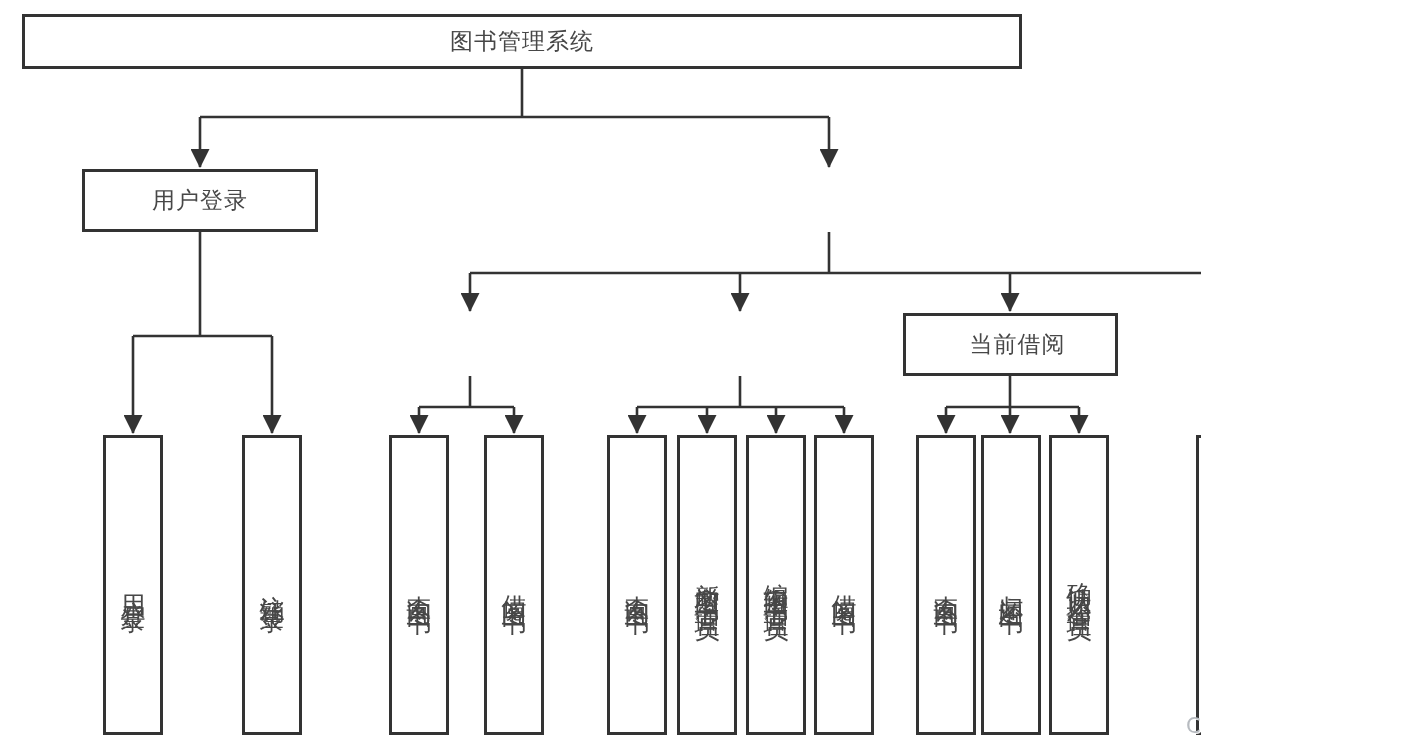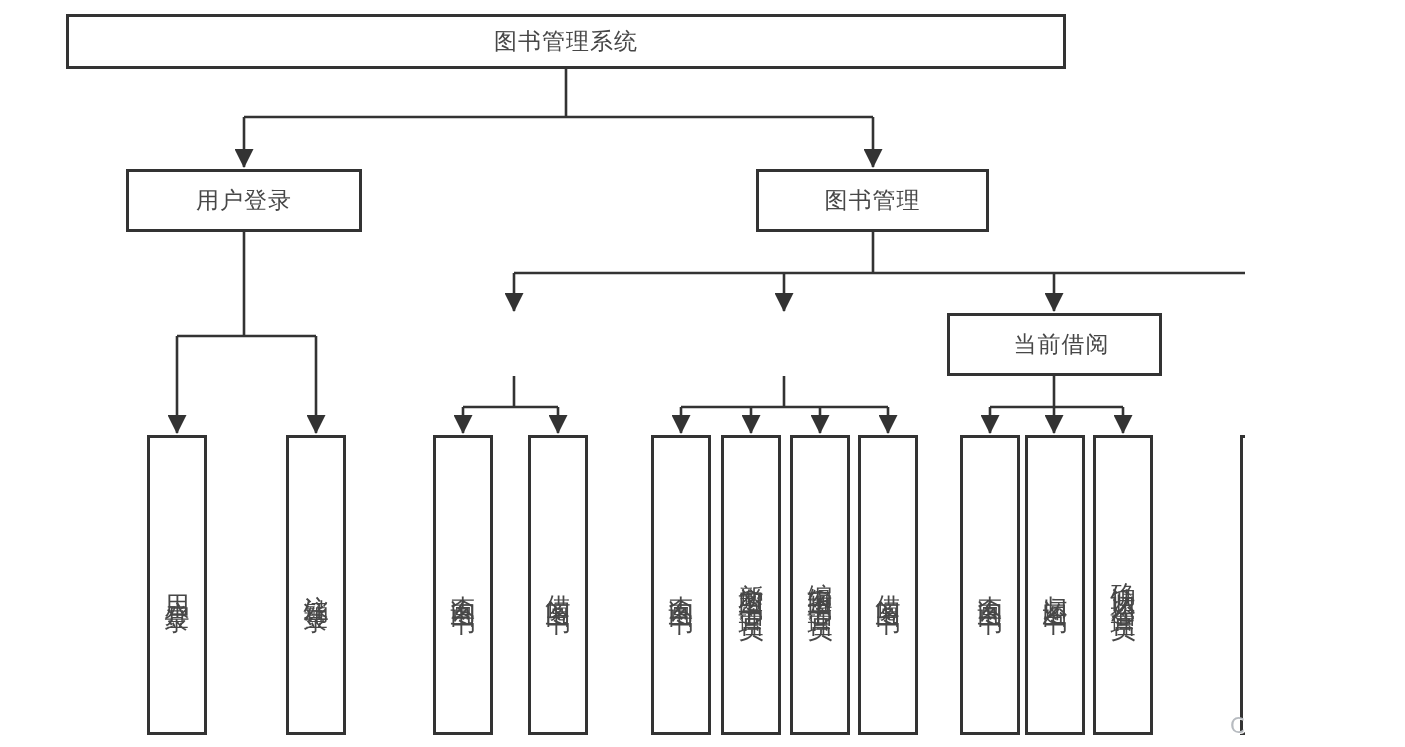--- a/index.html
+++ b/index.html
@@ -12,21 +12,20 @@
   * { margin: 0; padding: 0; box-sizing: border-box; }
   html, body { background: var(--background); }
   body { font-family: "DejaVu Sans", "Liberation Sans", sans-serif; }
 
   .canvas {
     position: relative;
     width: 1201px;
     height: 747px;
     background: var(--background);
     overflow: hidden;
-    margin-left: 44px;
   }
 
   svg.connectors {
     position: absolute;
     left: 0; top: 0;
     width: 1405px; height: 747px;
     z-index: 1;
   }
   svg.connectors path.link {
     fill: none;
@@ -143,23 +142,20 @@
     <line class="arrow-shaft" x1="1342" y1="407" x2="1342" y2="433" marker-end="url(#arr)"></line>
   </svg>
 
   <div class="node h-label n-root">
     <span>图书管理系统</span>
   </div>
 
   <div class="node h-label n-login">
     <span>用户登录</span>
   </div>
-  <div class="node h-label n-mgmt">
-    <span>图书管理</span>
-  </div>
 
   <div class="node h-label n-cur">
     <span>当前借阅</span>
   </div>
 
   <div class="node leaf l-a1">
     <span class="v-text">用户登录</span>
   </div>
   <div class="node leaf l-a2">
     <span class="v-text">注销登录</span>

